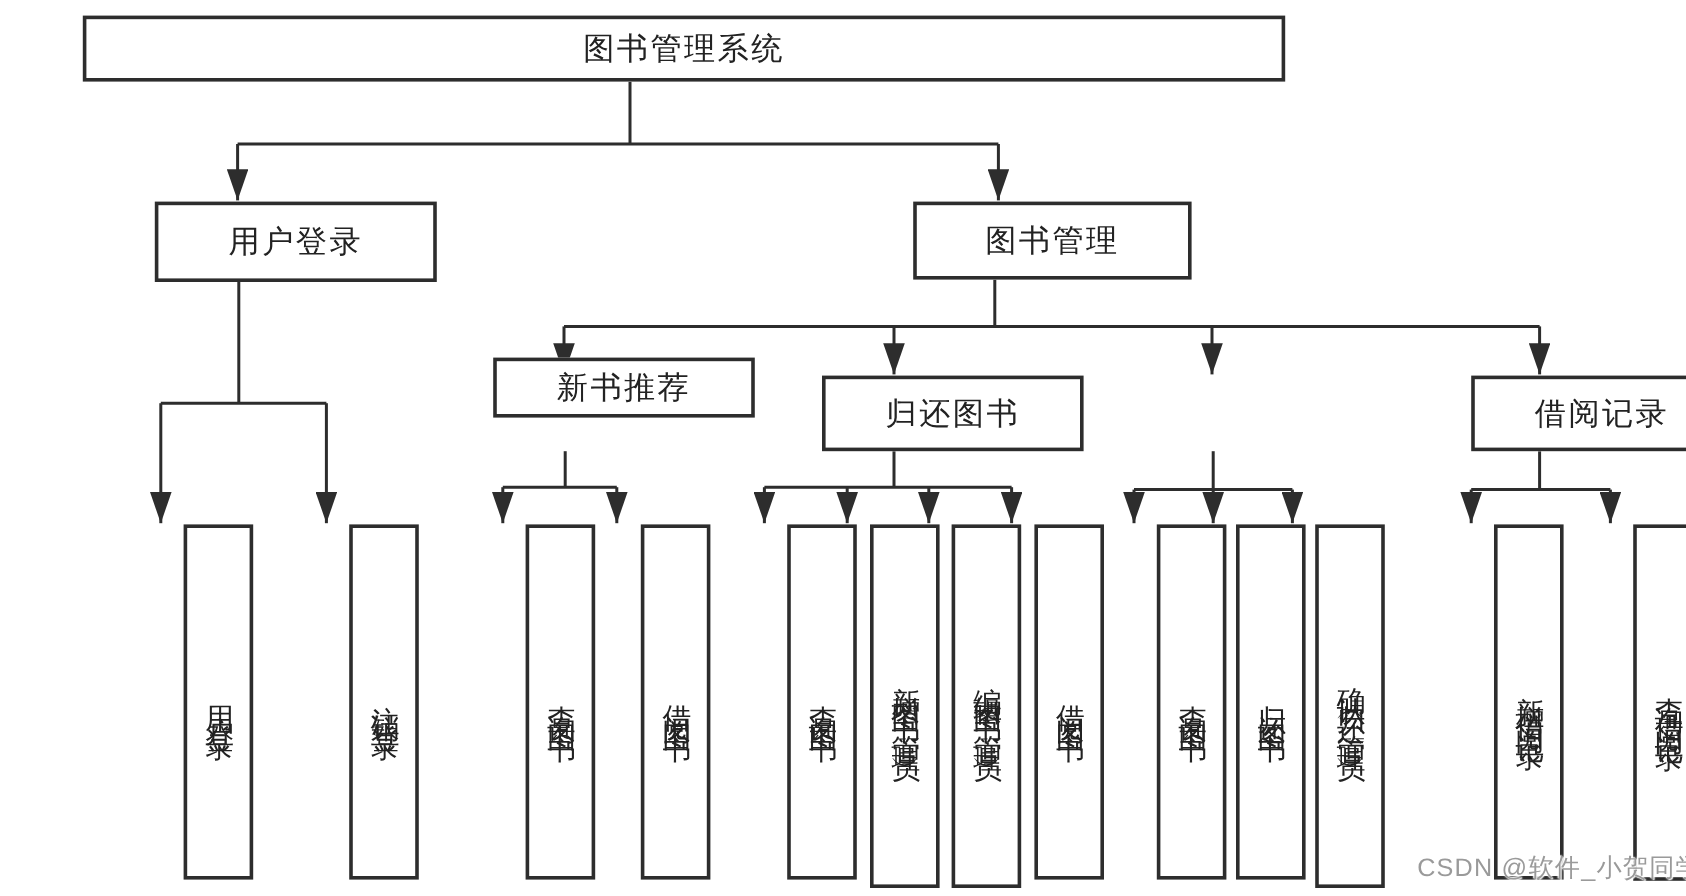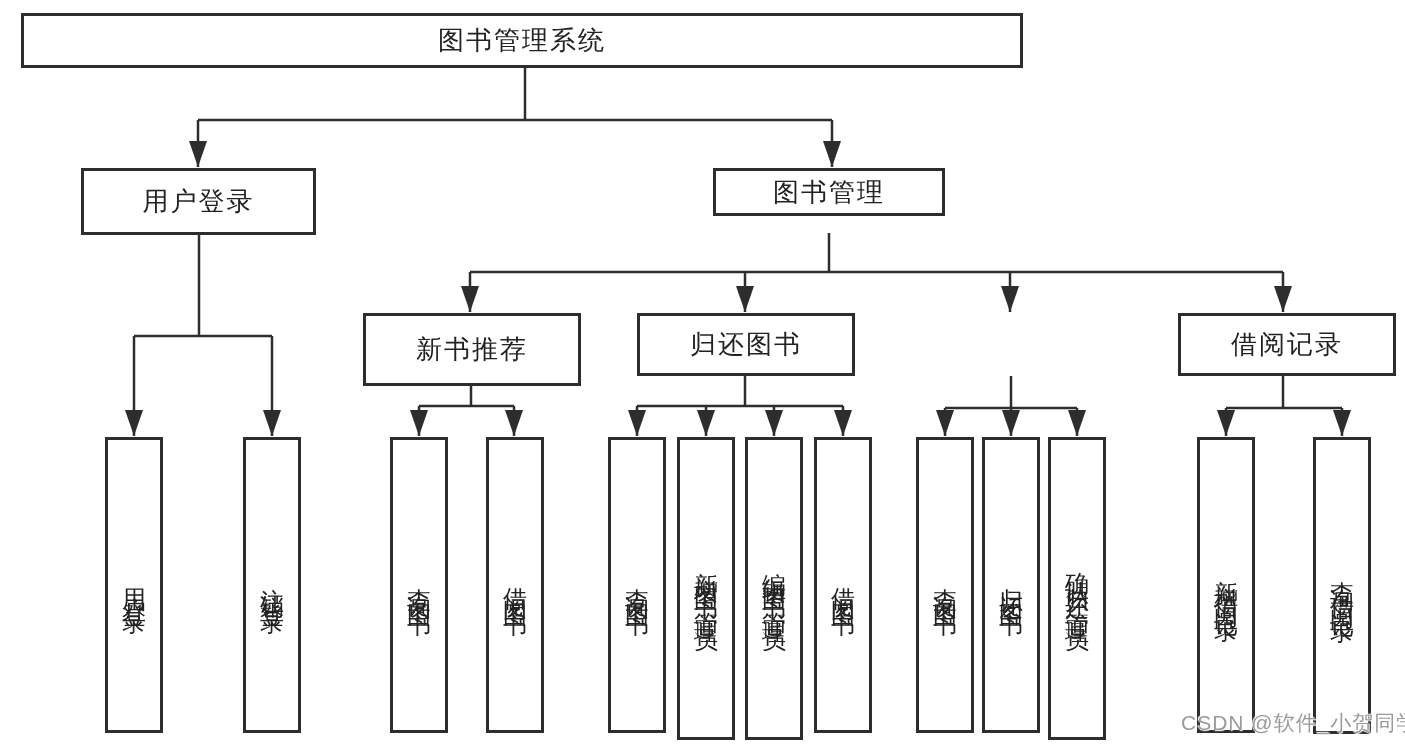--- a/index.html
+++ b/index.html
@@ -15,20 +15,21 @@
     position:absolute;
     box-sizing:border-box;
     background:#ffffff;
     border:3px solid #2d2d2d;
     display:flex;
     align-items:center;
     justify-content:center;
     color:#222222;
     text-align:center;
     z-index:2;
+    margin-left:48px;
   }
   .hbox{
     font-size:26px;
     letter-spacing:2px;
     white-space:nowrap;
   }
   .vbox{
     width:58px;
     font-size:24px;
     letter-spacing:8px;
@@ -99,23 +100,23 @@
       <line x1="1283" y1="376" x2="1283" y2="408"></line>
       <line x1="1226" y1="408" x2="1342" y2="408"></line>
       <line x1="1226" y1="408" x2="1226" y2="436" marker-end="url(#arw)"></line>
       <line x1="1342" y1="408" x2="1342" y2="436" marker-end="url(#arw)"></line>
     </g>
   </svg>
 
   <div class="box hbox" style="left:21px;top:13px;width:1002px;height:55px;">图书管理系统</div>
 
   <div class="box hbox" style="left:81px;top:168px;width:235px;height:67px;">用户登录</div>
-  <div class="box hbox" style="left:713px;top:168px;width:232px;height:48px;">图书管理</div>
+  <div class="box hbox" style="left:713px;top:168px;width:232px;height:65px;">图书管理</div>
 
-  <div class="box hbox" style="left:363px;top:313px;width:218px;height:73px;">新书推荐</div>
+  <div class="box hbox" style="left:363px;top:298px;width:218px;height:50px;">新书推荐</div>
   <div class="box hbox" style="left:637px;top:313px;width:218px;height:63px;">归还图书</div>
   <div class="box hbox" style="left:1178px;top:313px;width:218px;height:63px;">借阅记录</div>
 
   <div class="box vbox" style="left:105px;top:437px;height:296px;">用户登录</div>
   <div class="box vbox" style="left:243px;top:437px;height:296px;">注销登录</div>
 
   <div class="box vbox" style="left:390px;top:437px;height:296px;">查询图书</div>
   <div class="box vbox" style="left:486px;top:437px;height:296px;">借阅图书</div>
 
   <div class="box vbox" style="left:608px;top:437px;height:296px;">查询图书</div>

